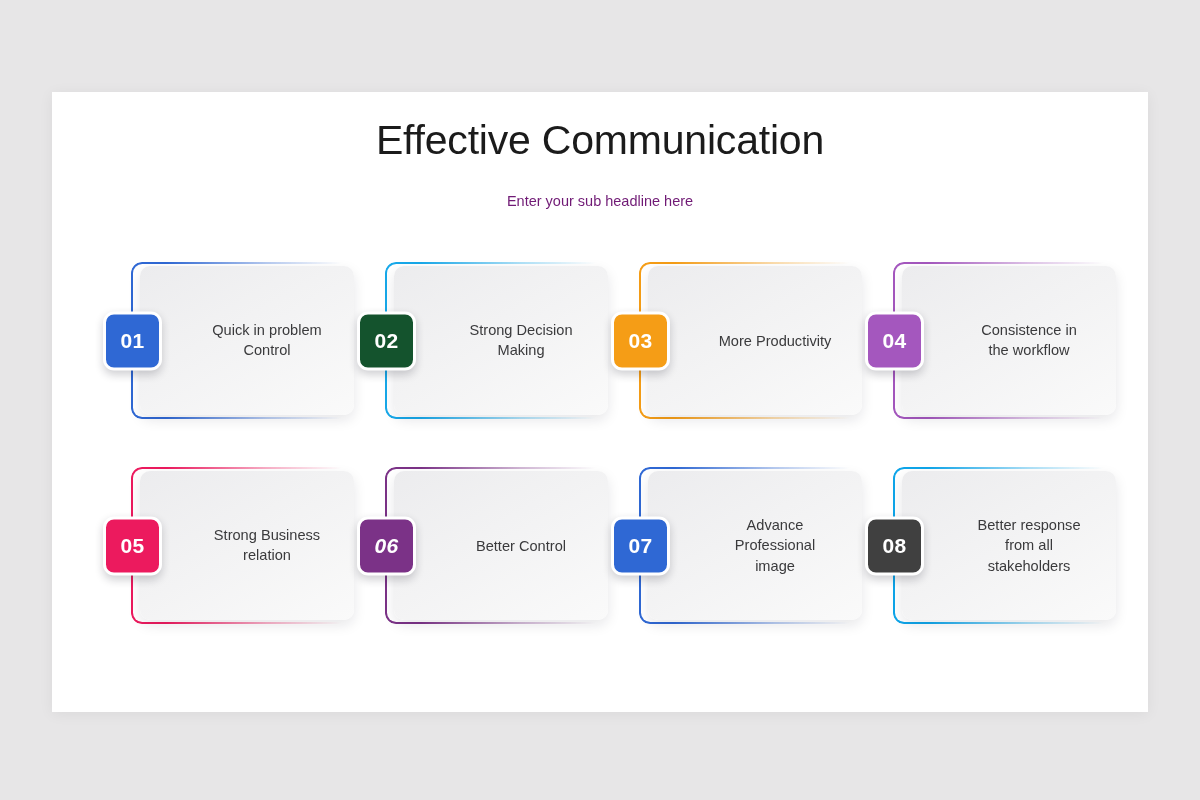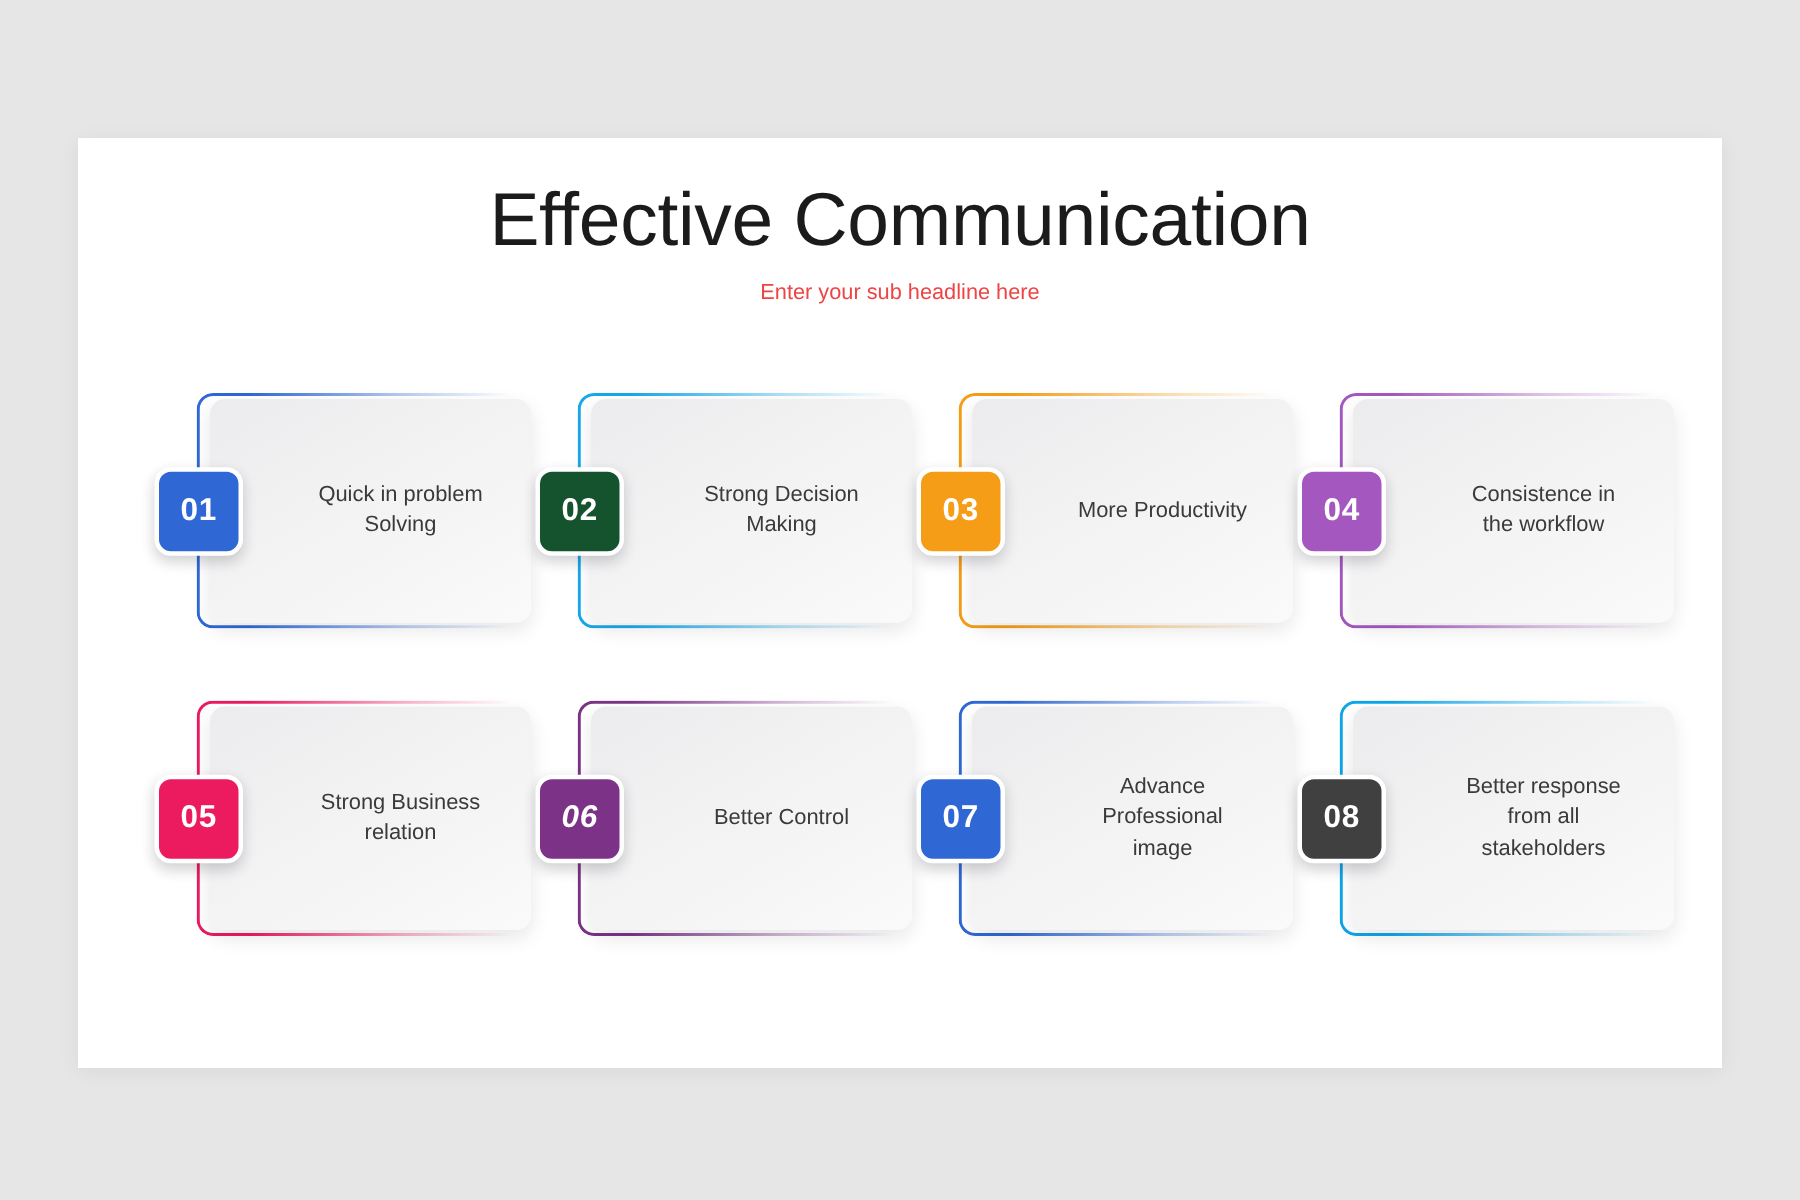--- a/index.html
+++ b/index.html
@@ -25,32 +25,32 @@
   
   #header {
     position: absolute;
     left: 0;
     top: 26px;
     width: 100%;
     text-align: center;
   }
 
   #title {
-    font-size: 50px;
+    font-size: 41px;
     font-weight: 400;
     color: #1b1b1b;
     letter-spacing: -0.2px;
     line-height: 1.12;
   }
 
   #subtitle {
-    margin-top: 13px;
+    margin-top: 29px;
     font-size: 14.5px;
     font-weight: 400;
-    color: #ef4444;
+    color: #701a75;
   }
 
   
   #grid {
     position: absolute;
     left: 79px;
     top: 170px;
     width: 1003px;
     display: grid;
     grid-template-columns: repeat(4, 219px);
@@ -139,21 +139,21 @@
   <div id="header">
     <div id="title">Effective Communication</div>
     <div id="subtitle">Enter your sub headline here</div>
   </div>
 
   <div id="grid">
       <div class="card">
         <div class="card-stroke" style="background: linear-gradient(90deg, #2f68d4 0%, #2f68d4 16%, rgba(47,104,212,0.35) 62%, rgba(47,104,212,0) 96%);"></div>
         <div class="card-body">
           <div class="card-text">Quick in problem
-Solving</div>
+Control</div>
         </div>
         <div class="badge" style="background:#2f68d4;">01</div>
       </div>
       <div class="card">
         <div class="card-stroke" style="background: linear-gradient(90deg, #17a8e9 0%, #17a8e9 16%, rgba(23,168,233,0.35) 62%, rgba(23,168,233,0) 96%);"></div>
         <div class="card-body">
           <div class="card-text">Strong Decision
 Making</div>
         </div>
         <div class="badge" style="background:#14532d;">02</div>

